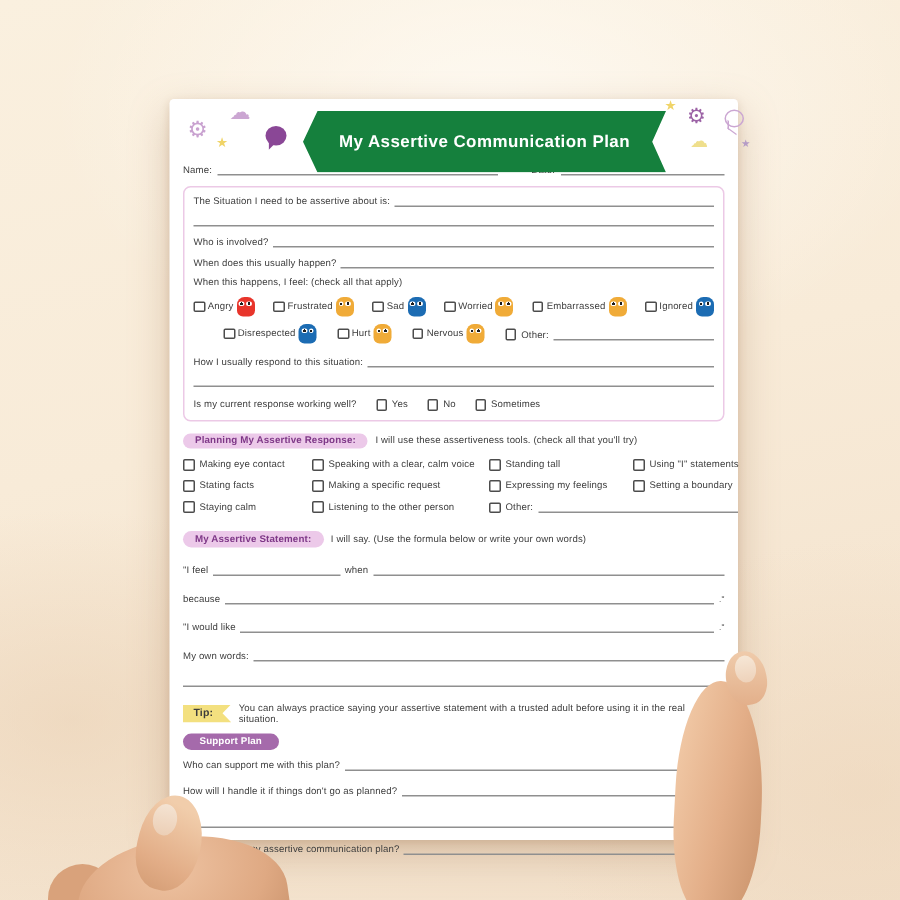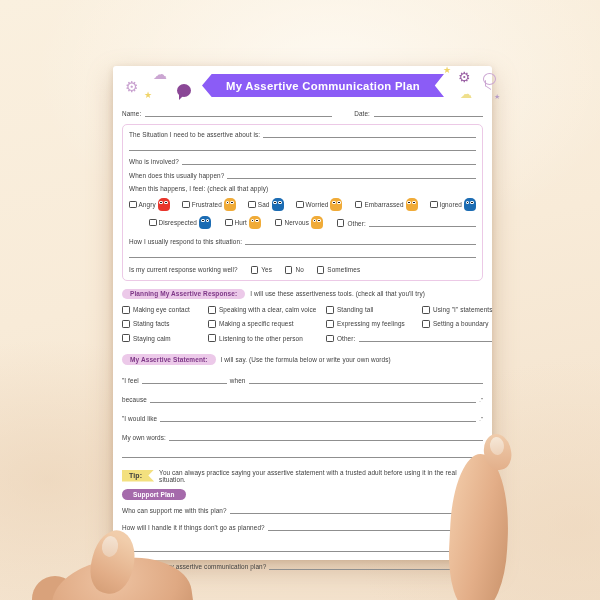--- a/index.html
+++ b/index.html
@@ -32,22 +32,22 @@
   .bubble { width:14px; height:13px; border-radius:50%; background:#8a4796; }
   .bubble::after { content:""; position:absolute; left:2px; bottom:-3px; width:5px; height:5px; background:inherit; clip-path:polygon(0 0, 100% 0, 0 100%); }
   .bubble-l { left:55px; top:18px; }
   .star-r1 { left:321px; top:0px; font-size:9px; color:#f0d468; }
   .gear-r { left:336px; top:4px; font-size:14px; color:#9c63a6; }
   .bubble-o { left:361px; top:7px; width:13px; height:12px; border-radius:50%; background:transparent; border:1.3px solid #cba6d2; }
   .bubble-o::after { content:""; position:absolute; left:1px; bottom:-4px; width:5px; height:5px; border-left:1.3px solid #cba6d2; border-bottom:1.3px solid #cba6d2; transform:skewY(35deg); background:transparent; clip-path:none; }
   .cloud-r { left:338px; top:22px; font-size:12px; color:#efdf8c; }
   .star-r2 { left:372px; top:27px; font-size:7px; color:#b59cc6; }
   .banner {
-    position:absolute; left:80px; top:8px; width:242px; height:23px;
-    background:#8b5cf6; display:flex; align-items:center; justify-content:center;
+    position:absolute; left:80px; top:8px; width:242px; height:41px;
+    background:#15803d; display:flex; align-items:center; justify-content:center;
     clip-path:polygon(0 50%, 4% 0, 100% 0, 96.2% 50%, 100% 100%, 4% 100%);
   }
   .banner .title { color:#ffffff; font-weight:bold; font-size:11.3px; letter-spacing:.3px; }
 
   
   .name-row { display:flex; align-items:flex-end; margin-top:3px; height:11px; gap:4px; }
   .lbl { white-space:nowrap; }
   .ln { flex:1; border-bottom:1px solid #8f8f8f; height:8px; min-width:10px; }
   .name-row .ln.name { flex:1.8; }
   .name-row .spacer { width:14px; }

